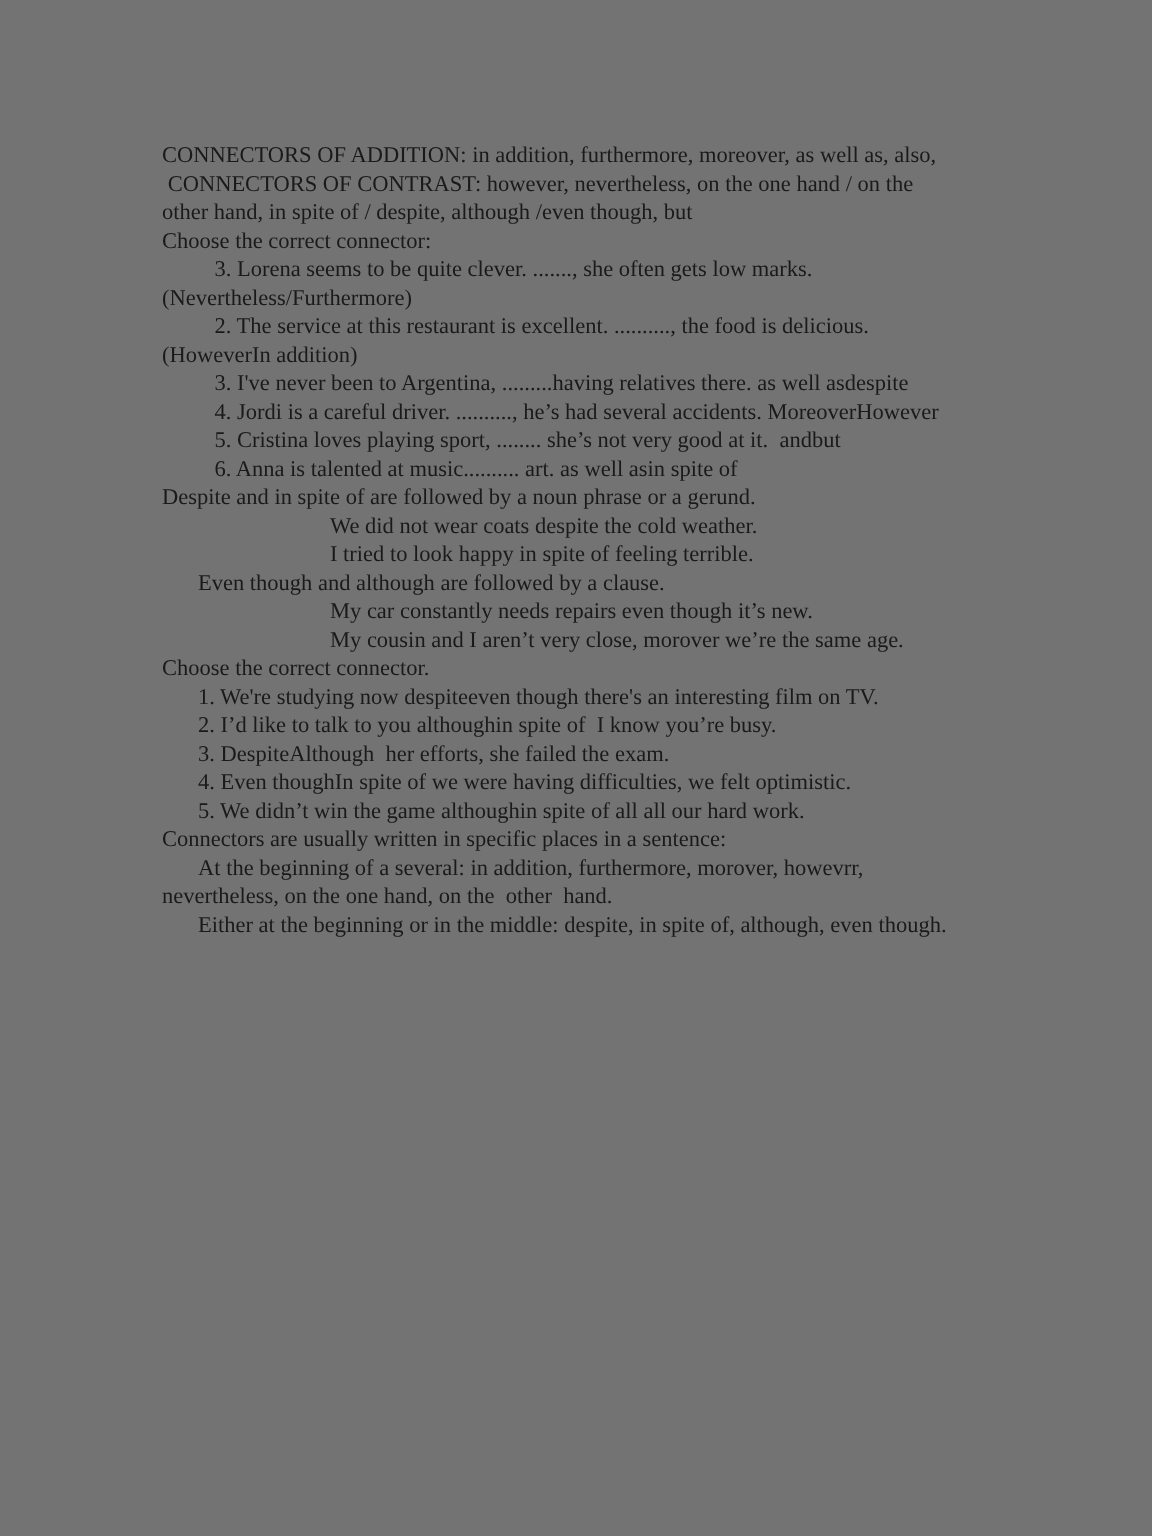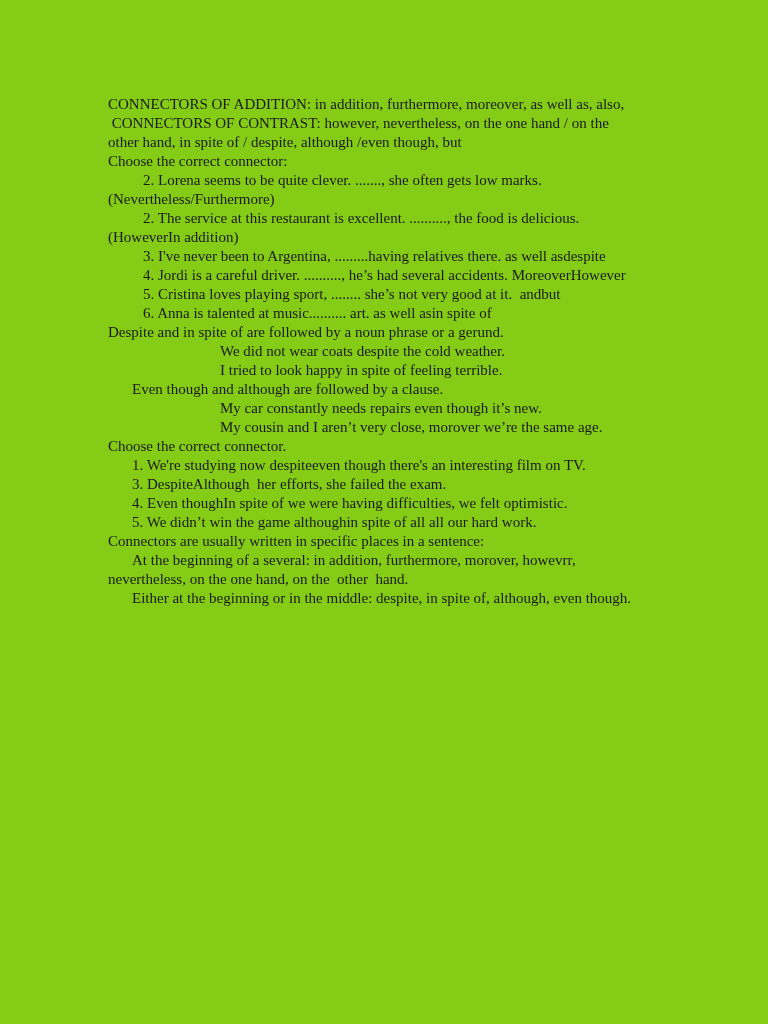--- a/index.html
+++ b/index.html
@@ -1,20 +1,20 @@
 <!DOCTYPE html>
 <html><head>
 <meta charset="utf-8">
 <style>
   html, body { margin: 0; padding: 0; background: #ffffff; }
   .page {
     position: relative;
     width: 768px;
     height: 1024px;
-    background: #84cc16;
+    background: #737373;
     overflow: hidden;
   }
   .doc {
     padding: 95px 80px 0 108px;
     font-family: "Liberation Serif", "DejaVu Serif", serif;
     font-size: 15px;
     line-height: 19px;
     color: #1a1a1a;
   }
   .para { margin-top: 0; }
@@ -32,21 +32,21 @@
   <div class="doc" id="doc" style="color: rgb(26, 26, 26);">
       <div class="para">
         <div class="line ind0">CONNECTORS OF ADDITION: in addition, furthermore, moreover, as well as, also,</div>
       </div>
       <div class="para">
         <div class="line ind0"> CONNECTORS OF CONTRAST: however, nevertheless, on the one hand / on the</div>
         <div class="line ind0">other hand, in spite of / despite, although /even though, but</div>
       </div>
       <div class="para">
         <div class="line ind0">Choose the correct connector:</div>
-        <div class="line ind2">2. Lorena seems to be quite clever. ......., she often gets low marks.</div>
+        <div class="line ind2">3. Lorena seems to be quite clever. ......., she often gets low marks.</div>
         <div class="line ind0">(Nevertheless/Furthermore)</div>
       </div>
       <div class="para">
         <div class="line ind2">2. The service at this restaurant is excellent. .........., the food is delicious.</div>
         <div class="line ind0">(HoweverIn addition)</div>
       </div>
       <div class="para">
         <div class="line ind2">3. I've never been to Argentina, .........having relatives there. as well asdespite</div>
       </div>
       <div class="para">
@@ -70,20 +70,23 @@
       </div>
       <div class="para">
         <div class="line ind3">My car constantly needs repairs even though it’s new.</div>
         <div class="line ind3">My cousin and I aren’t very close, morover we’re the same age.</div>
       </div>
       <div class="para">
         <div class="line ind0">Choose the correct connector.</div>
         <div class="line ind1">1. We're studying now despiteeven though there's an interesting film on TV.</div>
       </div>
       <div class="para">
+        <div class="line ind1">2. I’d like to talk to you althoughin spite of  I know you’re busy.</div>
+      </div>
+      <div class="para">
         <div class="line ind1">3. DespiteAlthough  her efforts, she failed the exam.</div>
       </div>
       <div class="para">
         <div class="line ind1">4. Even thoughIn spite of we were having difficulties, we felt optimistic.</div>
       </div>
       <div class="para">
         <div class="line ind1">5. We didn’t win the game althoughin spite of all all our hard work.</div>
       </div>
       <div class="para">
         <div class="line ind0">Connectors are usually written in specific places in a sentence:</div>

